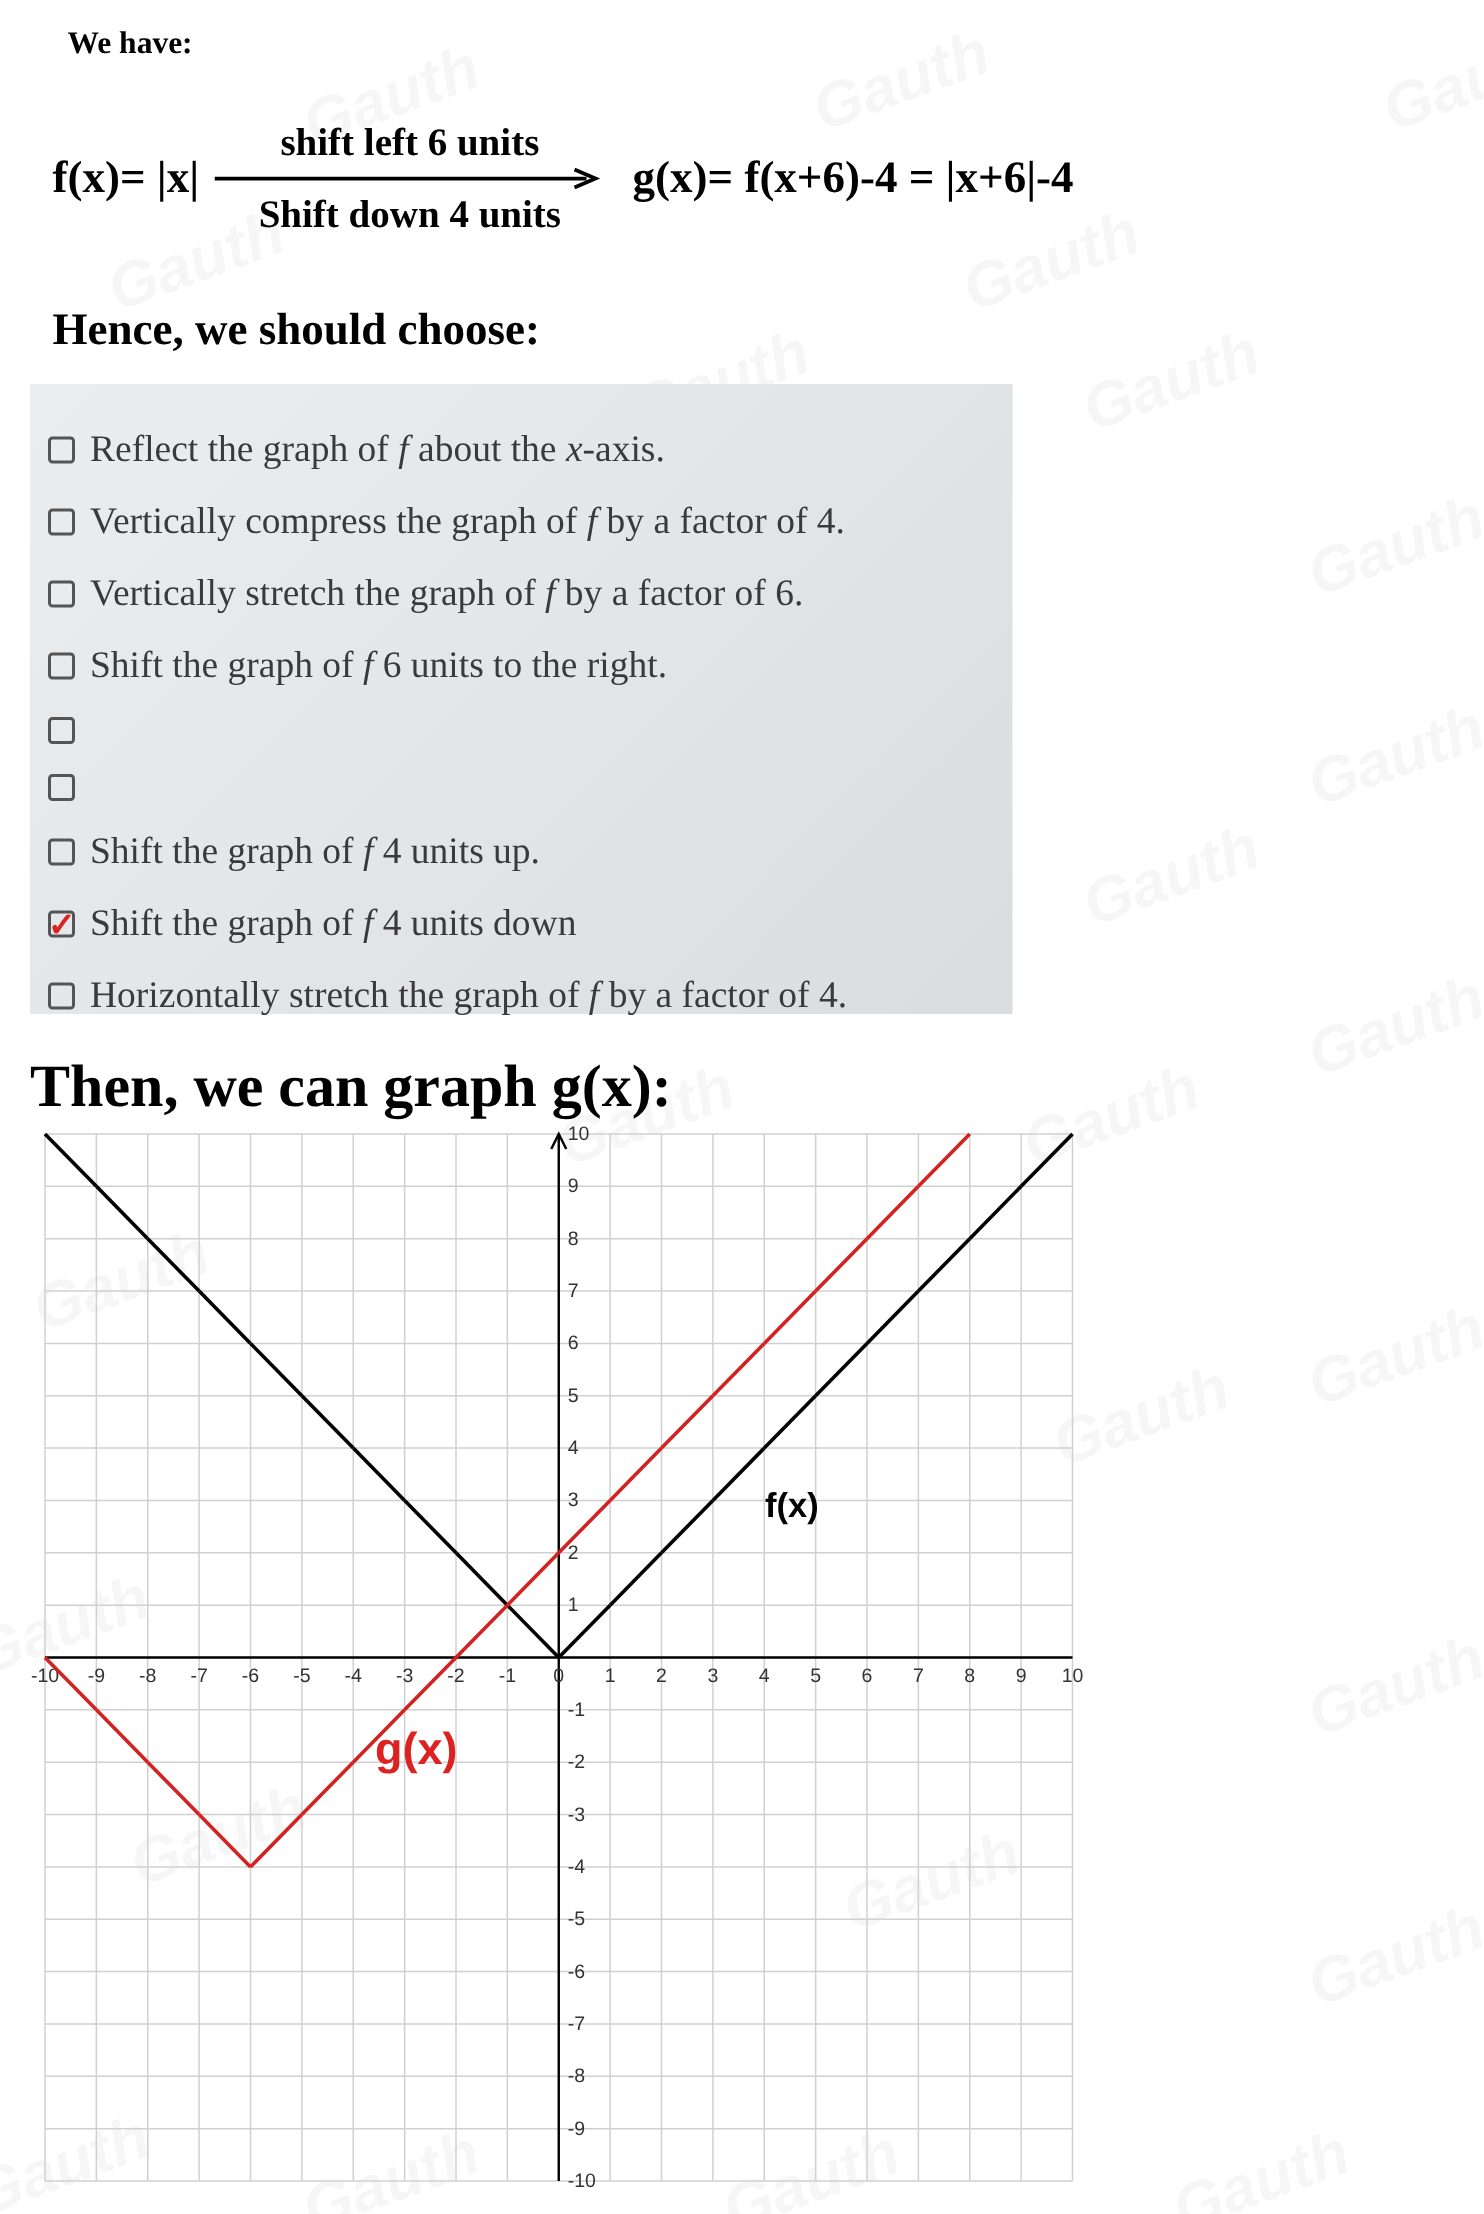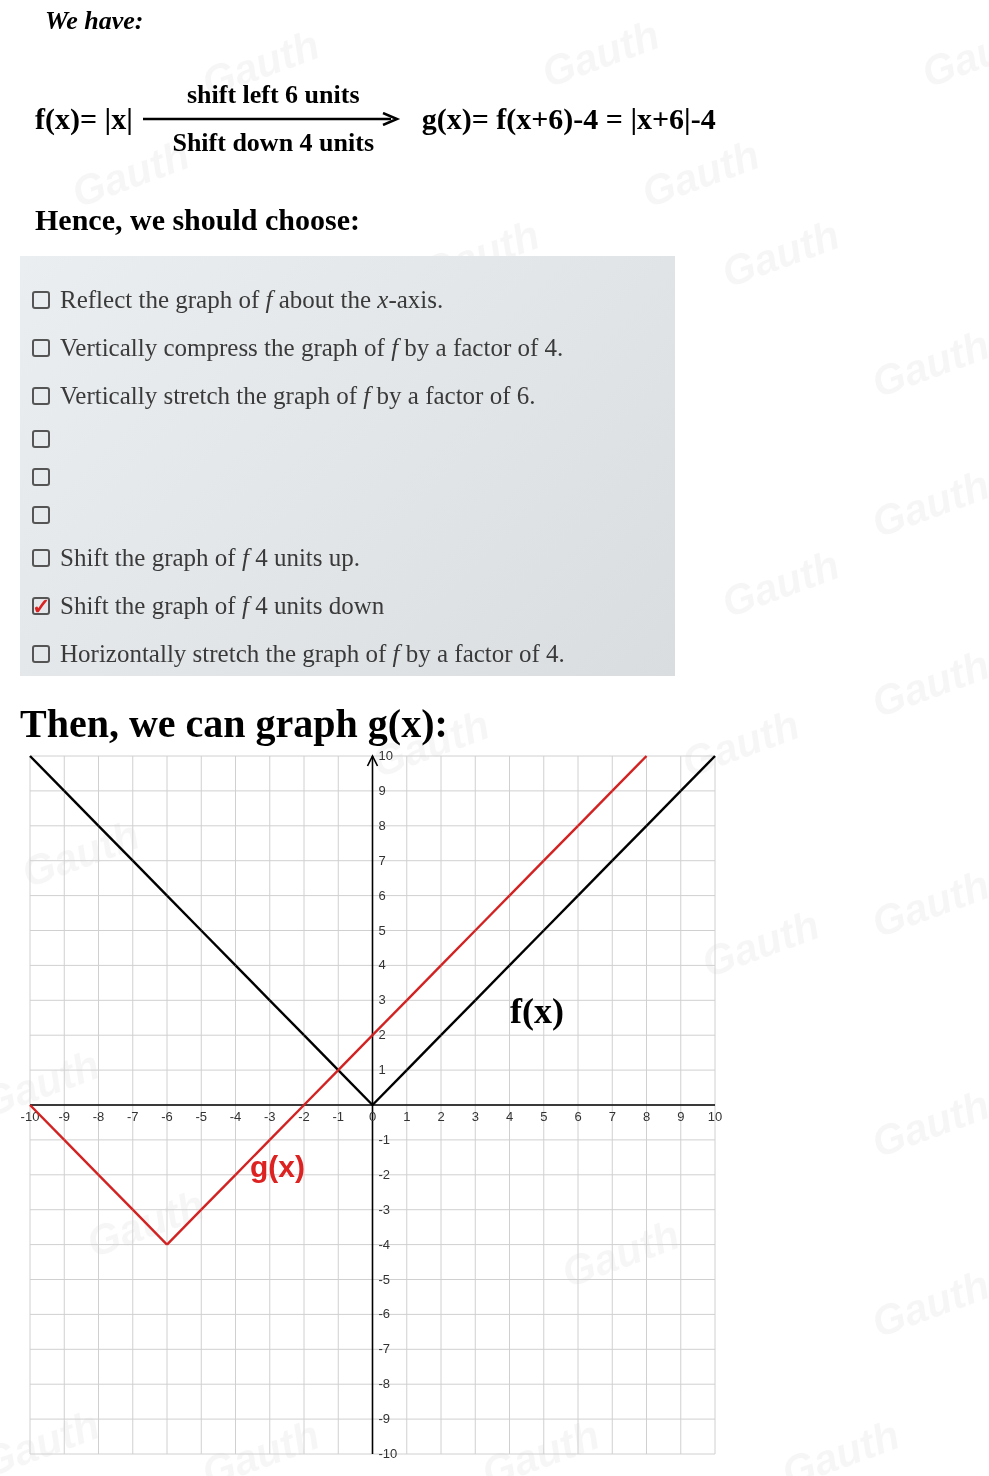--- a/index.html
+++ b/index.html
@@ -3,21 +3,21 @@
 <meta charset="utf-8">
 <style>
   * { box-sizing: border-box; margin: 0; padding: 0; }
   html, body { width: 989px; height: 1476px; background: #fff; font-family: sans-serif; position: relative; overflow: hidden; }
   .page { position: relative; width: 989px; height: 1476px; }
 
   .hand { font-family: "Comic Sans MS", cursive; font-weight: 600; color: #000; }
 
   .watermark { position: absolute; font-size: 42px; color: rgba(0,0,0,0.035); font-weight: 700; transform: rotate(-20deg); pointer-events: none; font-family: Arial, sans-serif; font-style: italic; }
 
-  .wehave { position: absolute; left: 45px; top: 6px; font-size: 26px; font-style: italic; }
+  .wehave { position: absolute; left: 45px; top: 16px; font-size: 21px; }
   .fx-row { position: absolute; left: 35px; top: 80px; }
   .fx-row .lhs { font-size: 30px; display:inline-block; vertical-align: middle; }
   .fx-row .arrowbox { display:inline-block; vertical-align: middle; margin-left: 6px; position: relative; }
   .fx-row .shiftup { font-size: 26px; text-align: center; }
   .fx-row .arrow-svg { display:block; margin: 2px auto; }
   .fx-row .shiftdn { font-size: 26px; text-align: center; }
   .fx-row .gx { font-size: 30px; display:inline-block; vertical-align: middle; margin-left: 14px; }
 
   .hence { position: absolute; left: 35px; top: 203px; font-size: 30px; }
 
@@ -26,21 +26,21 @@
   .opt { display: flex; align-items: center; gap: 10px; margin: 20px 0; font-size: 25px; color: #3a3a3a; font-family: Georgia, serif; }
   .opt .box { display:inline-block; width: 18px; height: 18px; border: 2px solid #555; border-radius: 3px; position: relative; flex-shrink: 0; }
   .opt .box.checked::after { content: "✓"; position: absolute; left: -2px; top: -5px; font-size: 22px; color: #d22; font-weight: 700; }
   .opt .txt .f-it { font-style: italic; font-family: Georgia, serif; }
   .opt .txt .x-it { font-style: italic; }
 
   .then { position: absolute; left: 20px; top: 700px; font-size: 40px; }
 
   
   .graph { position: absolute; left: 20px; top: 750px; width: 705px; height: 710px; }
-  .fx-label { position: absolute; font-family: Liberation Serif, serif; font-weight: 600; font-size: 36px; }
+  .fx-label { position: absolute; font-family: Liberation Sans, sans-serif; font-weight: 600; font-size: 23px; }
   .gx-label { position: absolute; font-family: Liberation Sans, sans-serif; font-weight: 600; font-size: 30px; color: #d22; }
 
 </style>
 </head>
 <body>
 <div class="page">
 
 <div class="watermark" style="left:200px; top:40px;">Gauth</div>
 <div class="watermark" style="left:540px; top:30px;">Gauth</div>
 <div class="watermark" style="left:920px; top:30px;">Gauth</div>
@@ -92,20 +92,21 @@
       <div class="opt">
         <span class="box"></span>
         <span class="txt">Vertically compress the graph of <span class="f-it">f</span> by a factor of 4.</span>
       </div>
       <div class="opt">
         <span class="box"></span>
         <span class="txt">Vertically stretch the graph of <span class="f-it">f</span> by a factor of 6.</span>
       </div>
       <div class="opt">
         <span class="box"></span>
+        <span class="txt">Shift the graph of <span class="f-it">f</span> 6 units to the right.</span>
       </div>
       <div class="opt">
         <span class="box"></span>
       </div>
       <div class="opt">
         <span class="box"></span>
       </div>
       <div class="opt">
         <span class="box"></span>
         <span class="txt">Shift the graph of <span class="f-it">f</span> 4 units up.</span>

